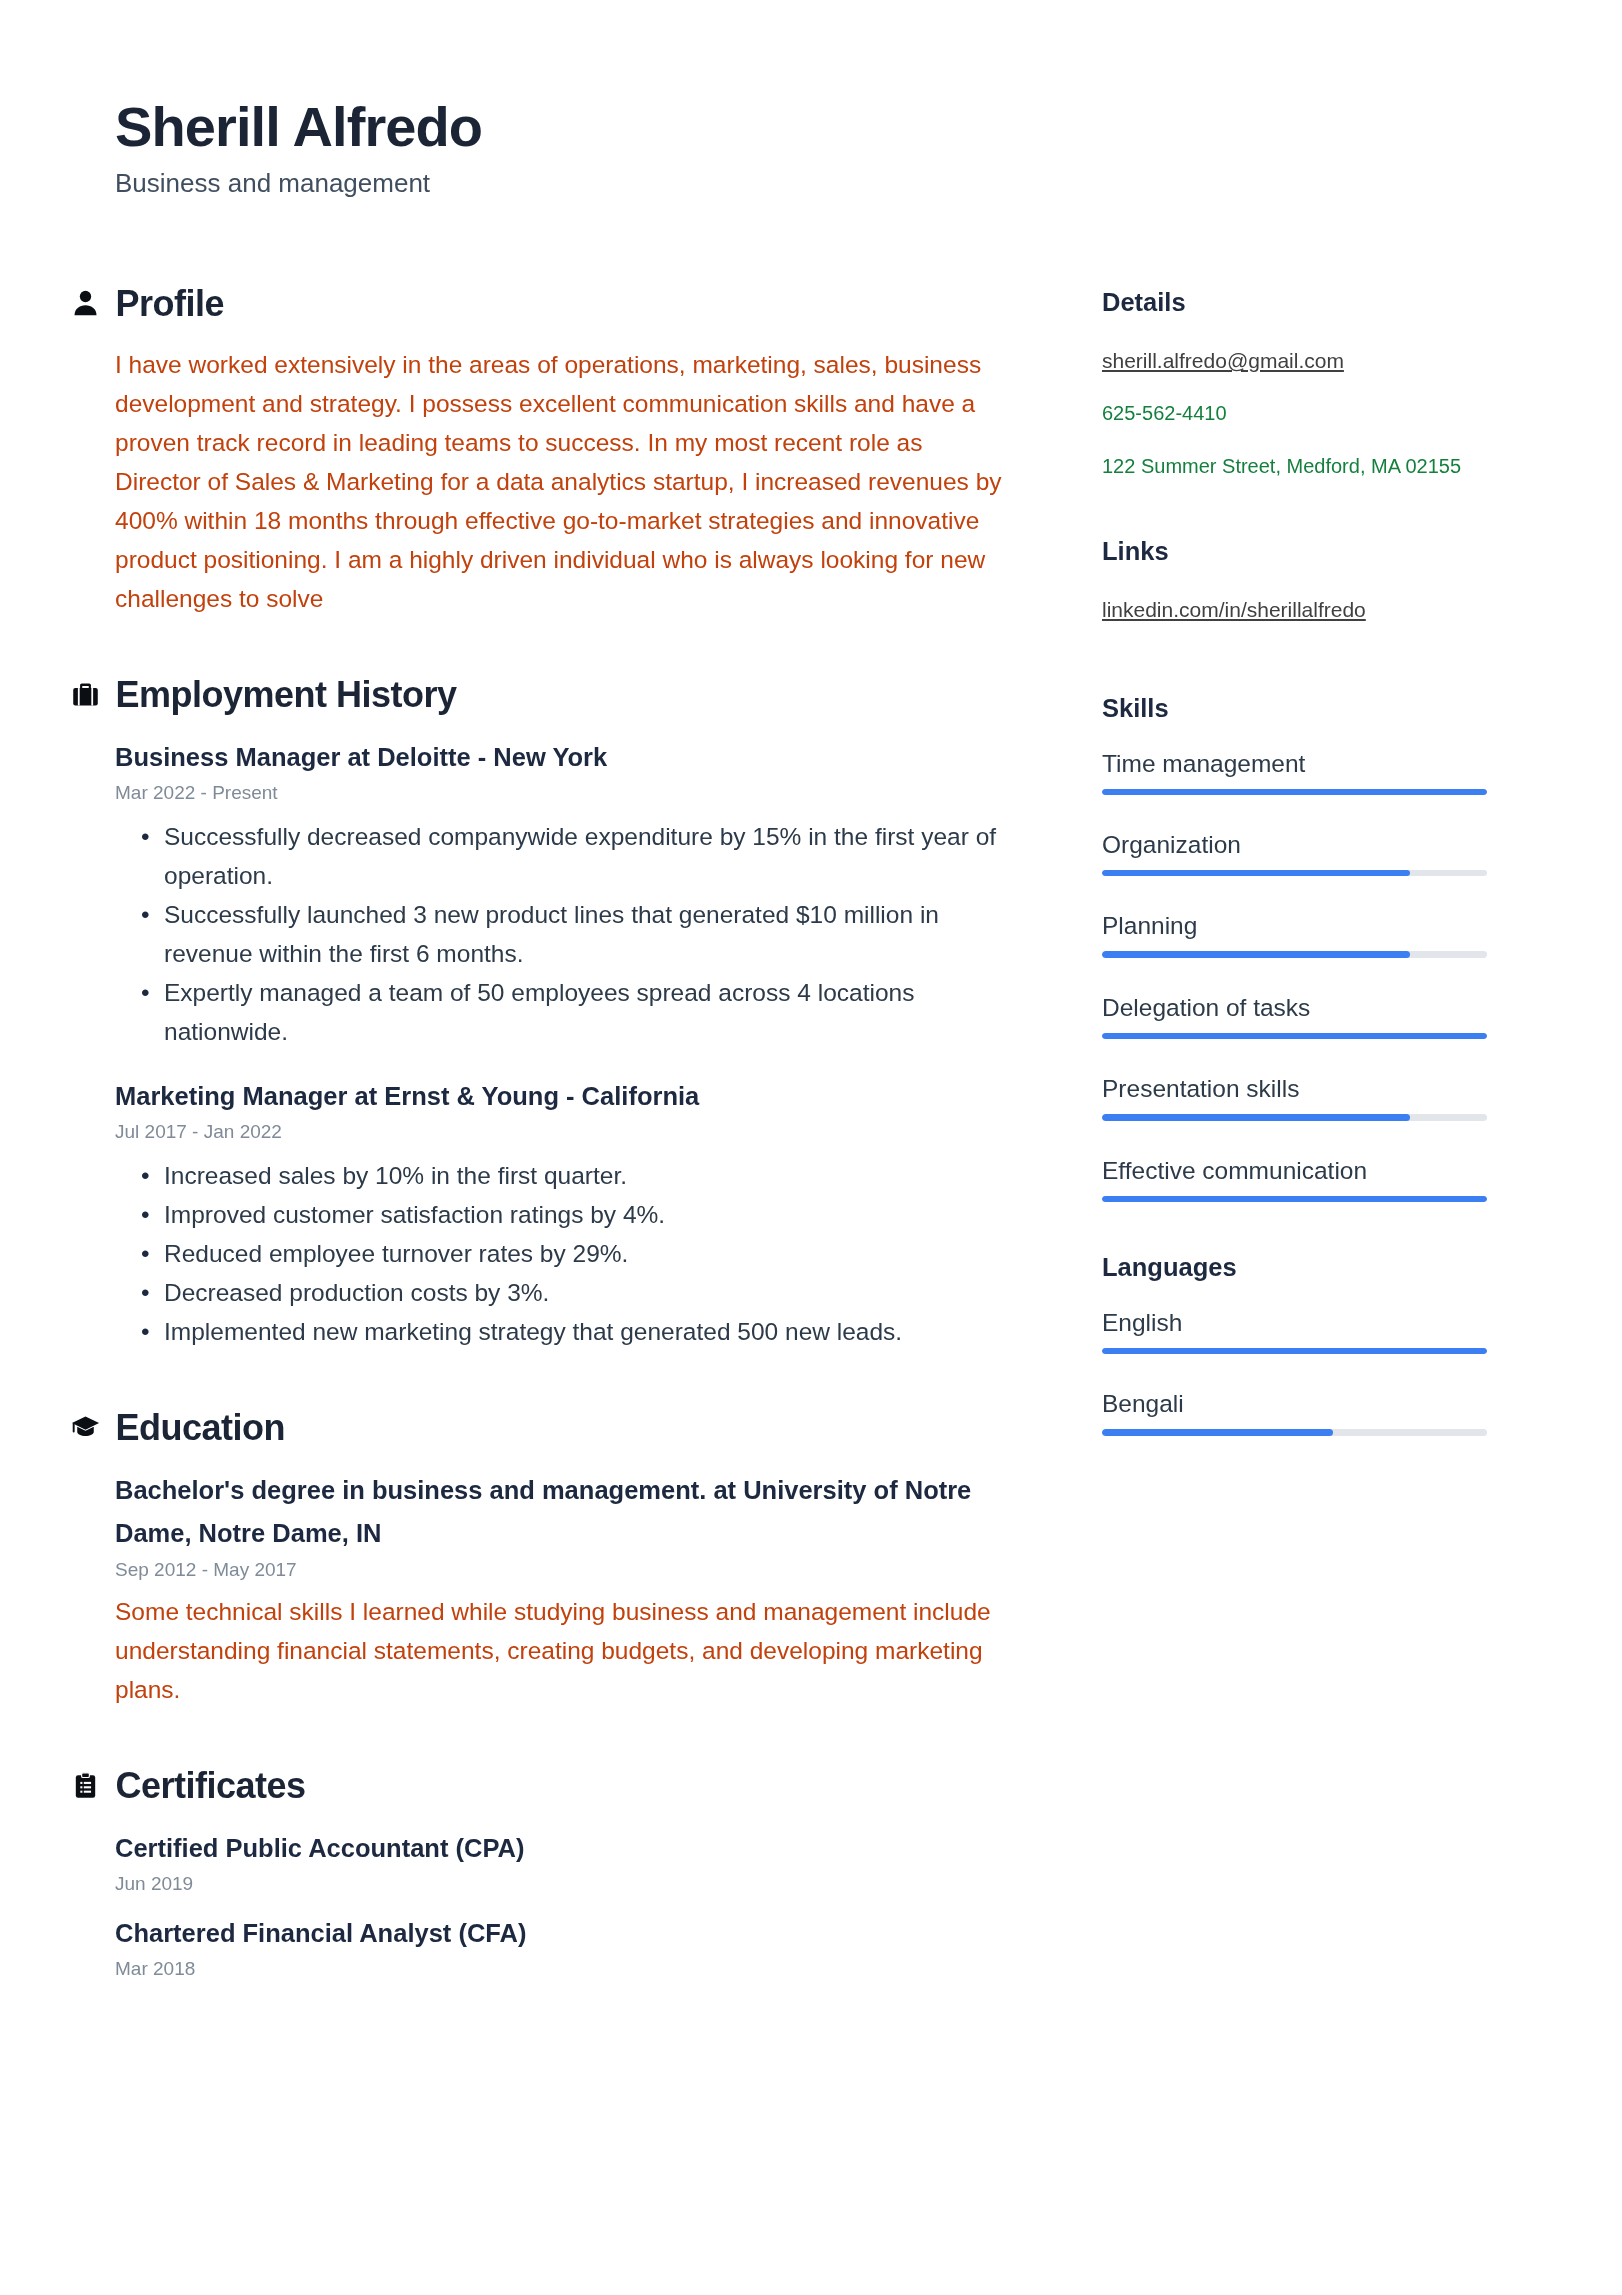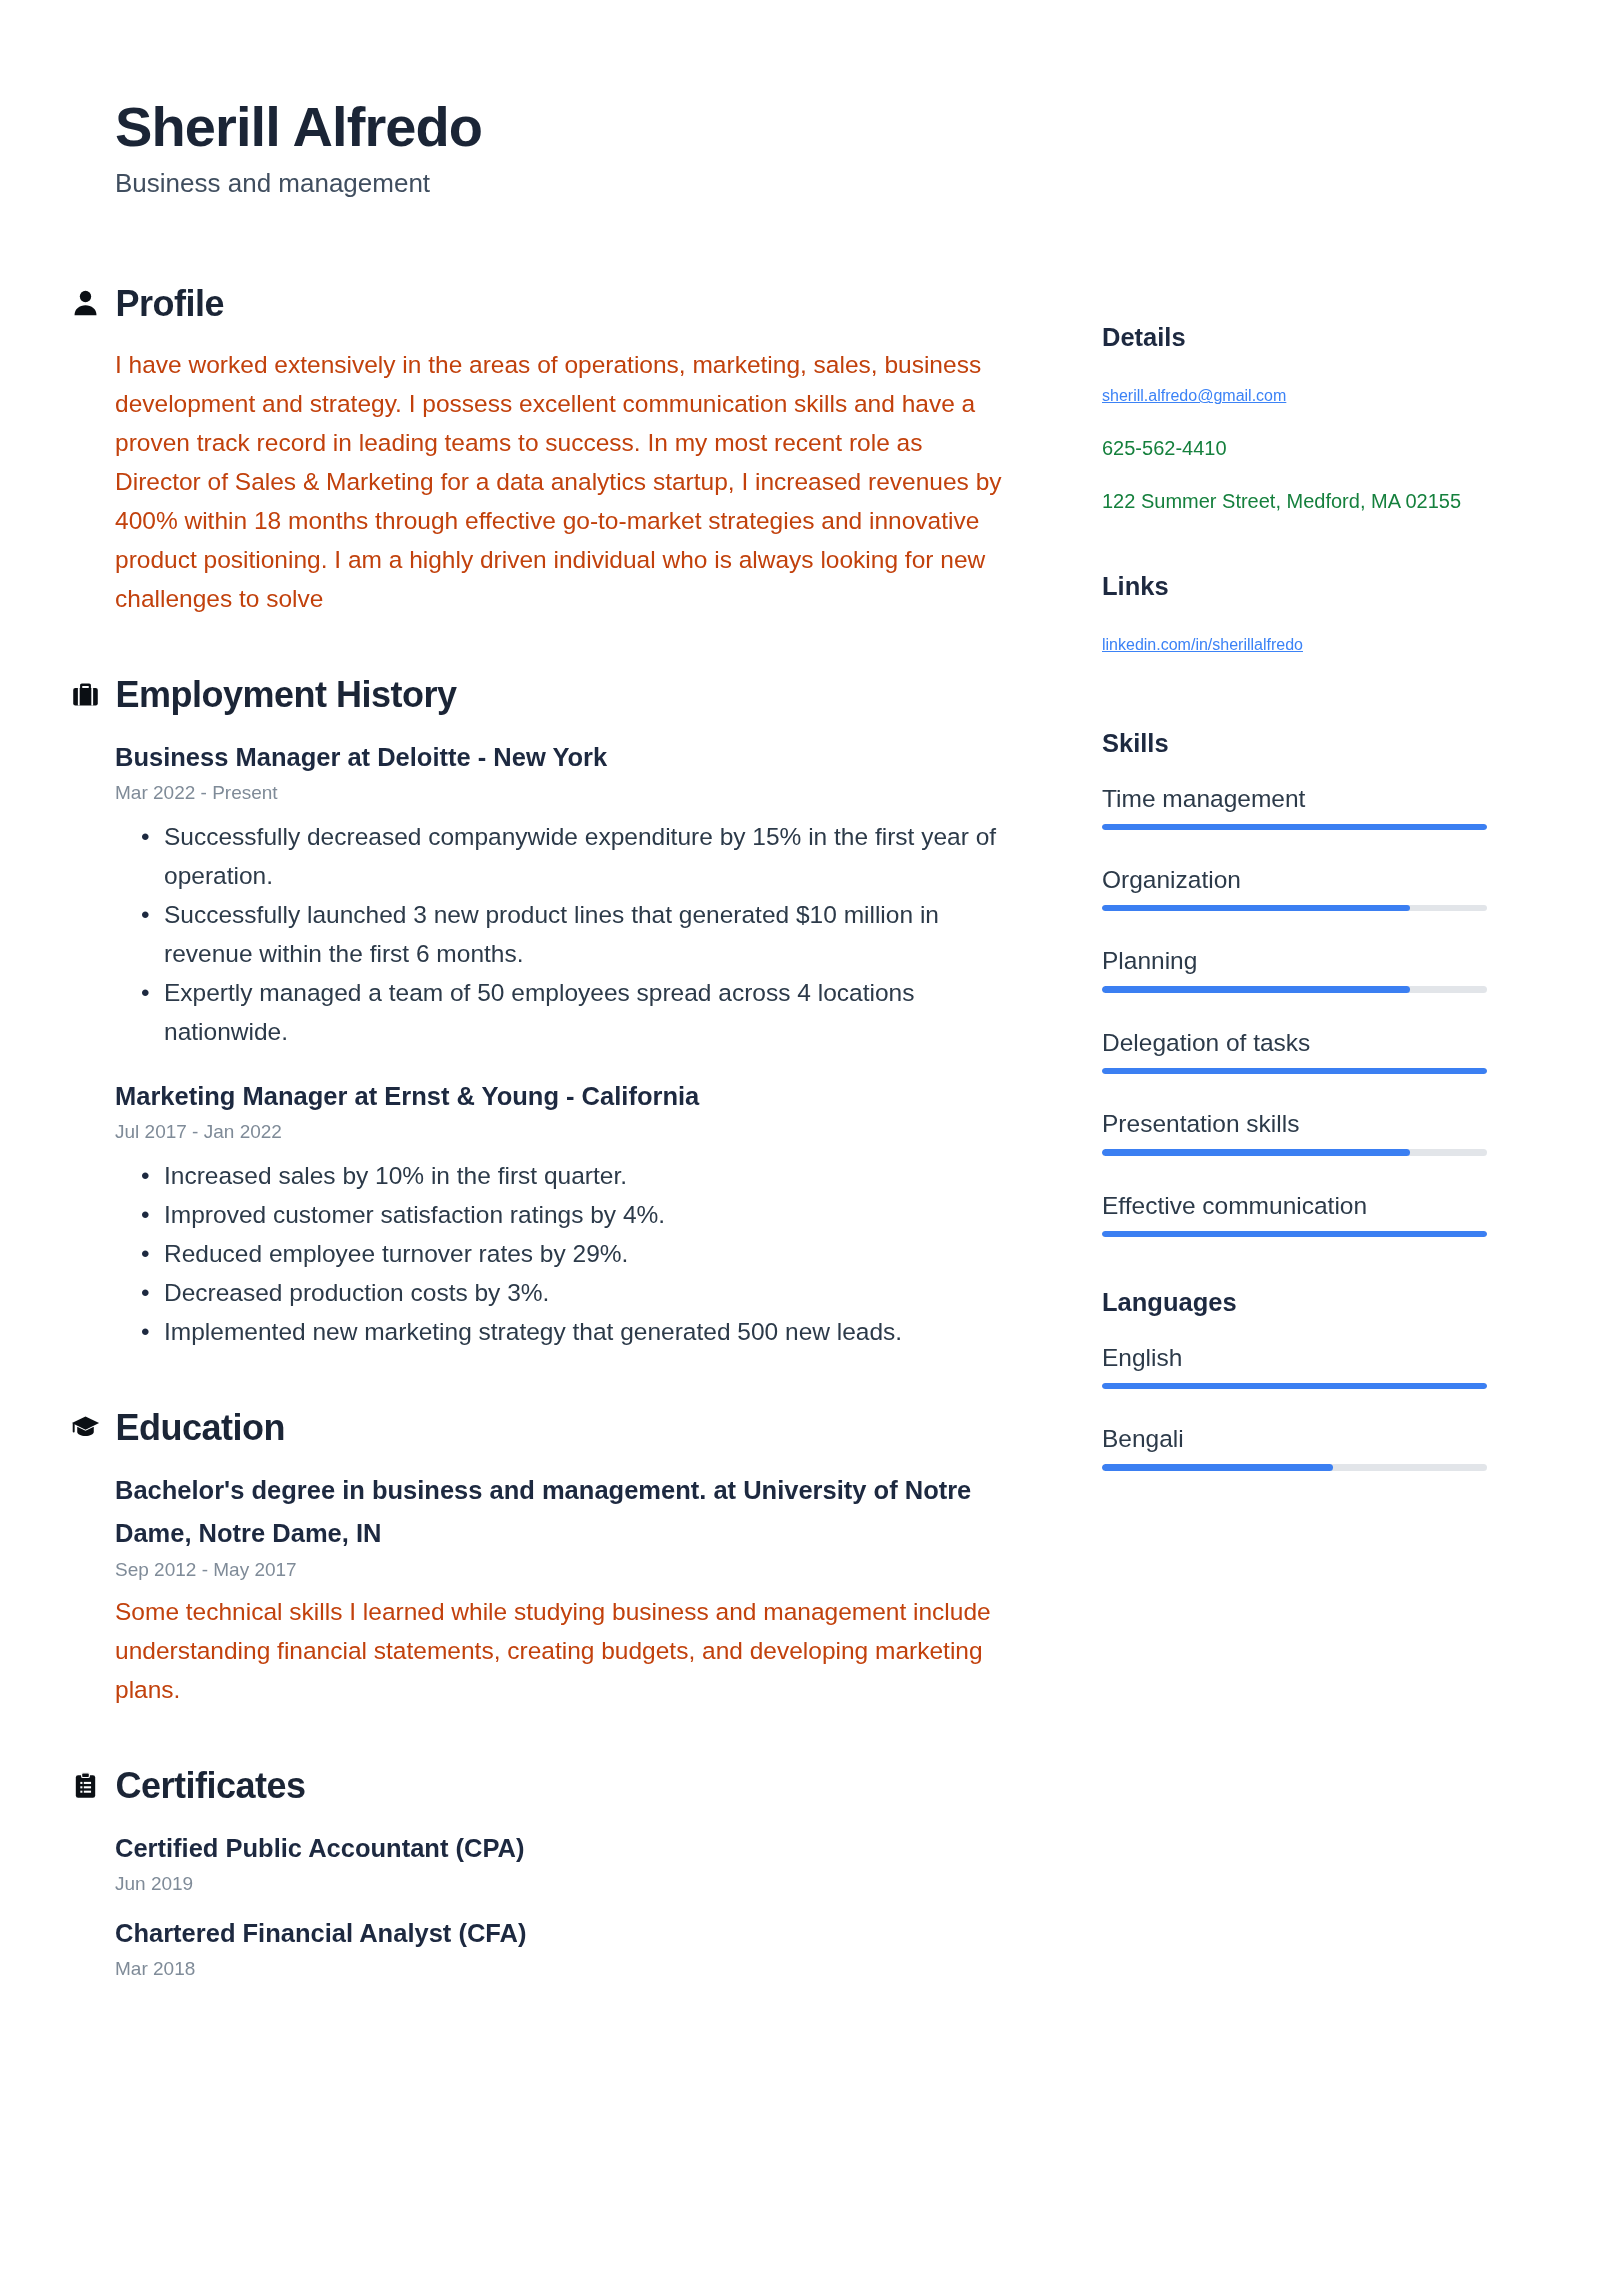--- a/index.html
+++ b/index.html
@@ -28,21 +28,21 @@
     font-size: 26px;
     color: #404e5f;
   }
   
   .columns {
     display: flex;
     margin-top: 84px;
     gap: 91px;
   }
   .left-col  { width: 896px; flex: 0 0 896px; }
-  .right-col { width: 385px; flex: 0 0 385px; margin-top: 35px; }
+  .right-col { width: 385px; flex: 0 0 385px; }
 
   
   section.block { margin-bottom: 56px; }
   .sec-head {
     display: flex;
     align-items: center;
     gap: 14.5px;
     margin: 0 0 20px -45px; 
   }
   .sec-head .icon {
@@ -112,23 +112,23 @@
   }
   .side-heading.spaced { margin-top: 51px; }
   .side-line {
     font-size: 20px;
     line-height: 39px;
     color: #15803d;
     margin-bottom: 14.5px;
   }
   .side-link {
     display: inline-block;
-    font-size: 16px;
+    font-size: 21px;
     line-height: 33px;
-    color: #3b82f6;
+    color: #404040;
     text-decoration: underline;
     margin-bottom: 16.4px;
     word-break: break-all;
   }
   .skill-item { margin-bottom: 36px; }
   .skill-label {
     font-size: 24.5px;
     color: #2c3a49;
     margin-bottom: 11px;
   }

